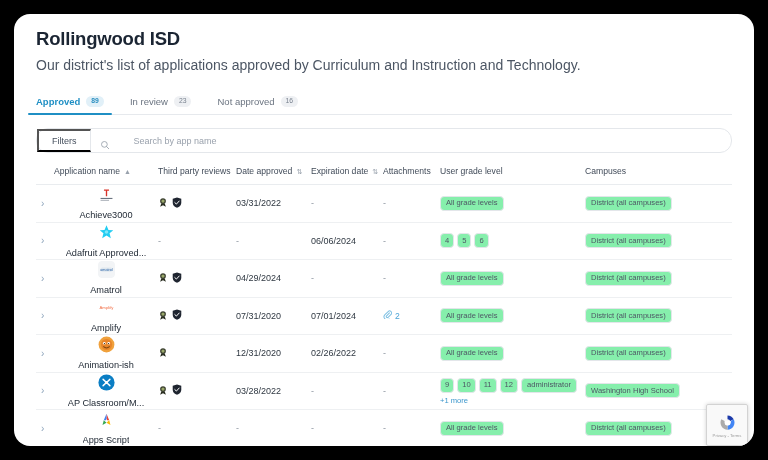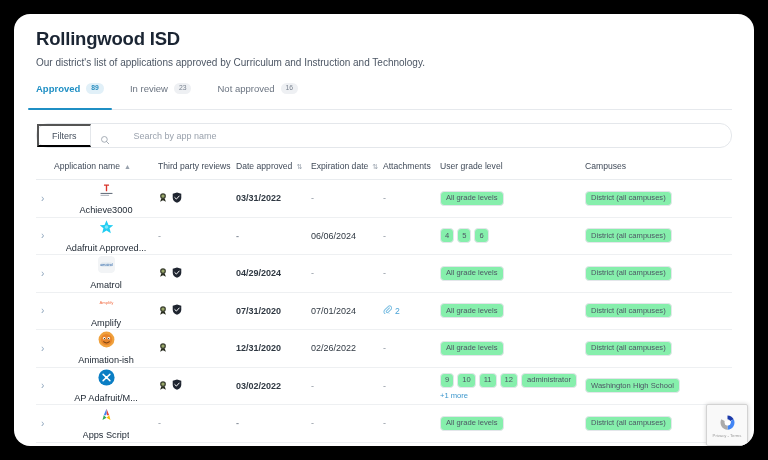--- a/index.html
+++ b/index.html
@@ -26,21 +26,21 @@
   
   .hdr { position: relative; padding-top: 14px; }
   .hdr-title {
     font-size: 18.5px;
     font-weight: bold;
     color: #1b2533;
     letter-spacing: -0.2px;
   }
   .hdr-sub {
     margin-top: 7px;
-    font-size: 10px;
+    font-size: 14px;
     color: #4c5664;
   }
   .hdr-right {
     position: absolute;
     right: 0; top: 14px;
     text-align: right;
   }
   .req-btn {
     display: inline-block;
     background: #f1f3f5;
@@ -66,21 +66,21 @@
     display: flex;
     align-items: flex-end;
     gap: 26px;
     border-bottom: 1px solid #e6e9ed;
     height: 26px;
   }
   .tab {
     display: flex;
     align-items: center;
     gap: 6px;
-    padding-bottom: 15px;
+    padding-bottom: 7px;
     font-size: 9.5px;
     color: #6b7481;
     cursor: pointer;
     position: relative;
   }
   .tab.active { color: #1f8fc4; font-weight: bold; }
   .tab.active::after {
     content: "";
     position: absolute;
     left: -8px; right: -8px; bottom: -1px;
@@ -150,21 +150,21 @@
     padding: 0;
     border-bottom: 1px solid #eef0f2;
     font-size: 9px;
     color: #2f3842;
     vertical-align: middle;
     height: 37.5px;
   }
   .c-caret   { width: 18px; }
   .c-name    { width: 104px; }
   .c-reviews { width: 78px; }
-  .c-appr    { width: 75px; font-weight: bold; }
+  .c-appr    { width: 75px; }
   .c-exp     { width: 72px; }
   .c-att     { width: 57px; }
   .c-grade   { width: 145px; }
   .c-camp    { width: 147px; }
 
   .caret {
     color: #8fa6bd;
     font-size: 10px;
     cursor: pointer;
     user-select: none;
@@ -476,35 +476,35 @@
             <td class="c-caret"><span class="caret">›</span></td>
             <td class="c-name">
               <div class="namecell">
                 <span class="appico">
                   <svg viewBox="0 0 20 20" width="17" height="17">
                     <circle cx="10" cy="10" r="9.5" fill="#0b7ec4"></circle>
                     <path d="M6 6.3 10 10l4-3.7M6 13.7 10 10l4 3.7" stroke="#fff" stroke-width="1.7" fill="none" stroke-linecap="round"></path>
                     <circle cx="10" cy="10" r="1.8" fill="#fff"></circle>
                   </svg>
                 </span>
-                <span class="appname">AP Adafruit/M...</span>
+                <span class="appname">AP Classroom/M...</span>
               </div>
             </td>
             <td class="c-reviews"><span class="reviewic">
                 <span><svg viewBox="0 0 16 16" width="10" height="10">
                     <circle cx="8" cy="6.4" r="4.6" fill="#3a3f2f"></circle>
                     <circle cx="8" cy="6.4" r="2.6" fill="#9aa86a"></circle>
                     <path d="M5.2 10.2 3.4 15.4l4.6-2.3 4.6 2.3-1.8-5.2z" fill="#2b2f22"></path>
                   </svg></span>
                 <span><svg viewBox="0 0 16 18" width="10" height="11">
                     <path d="M8 .8 15 3v6.3c0 4.3-3 7-7 8.2-4-1.2-7-3.9-7-8.2V3z" fill="#1f2530"></path>
                     <path d="M4.4 9.1 7 11.6l4.6-5" stroke="#fff" stroke-width="1.6" fill="none" stroke-linecap="round" stroke-linejoin="round"></path>
                   </svg></span>
               </span></td>
-            <td class="c-appr"><span>03/02/2022</span></td>
+            <td class="c-appr"><span>03/28/2022</span></td>
             <td class="c-exp"><span class="dash">-</span></td>
             <td class="c-att"><span class="dash">-</span></td>
             <td class="c-grade">
               <div><span class="chip num">9</span><span class="chip num">10</span><span class="chip num">11</span><span class="chip num">12</span><span class="chip">administrator</span></div>
               <span class="more-link">+1 more</span>
             </td>
             <td class="c-camp"><span class="chip">Washington High School</span></td>
           </tr>
           <tr>
             <td class="c-caret"><span class="caret">›</span></td>

